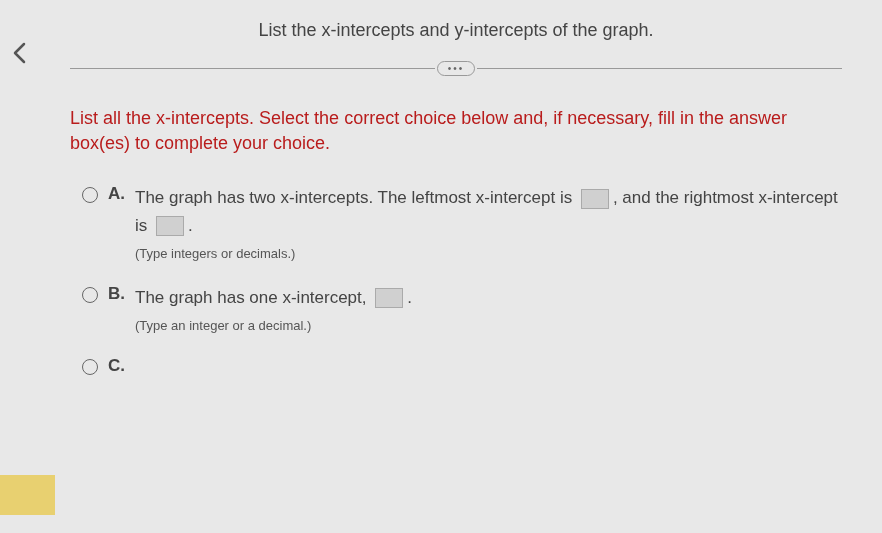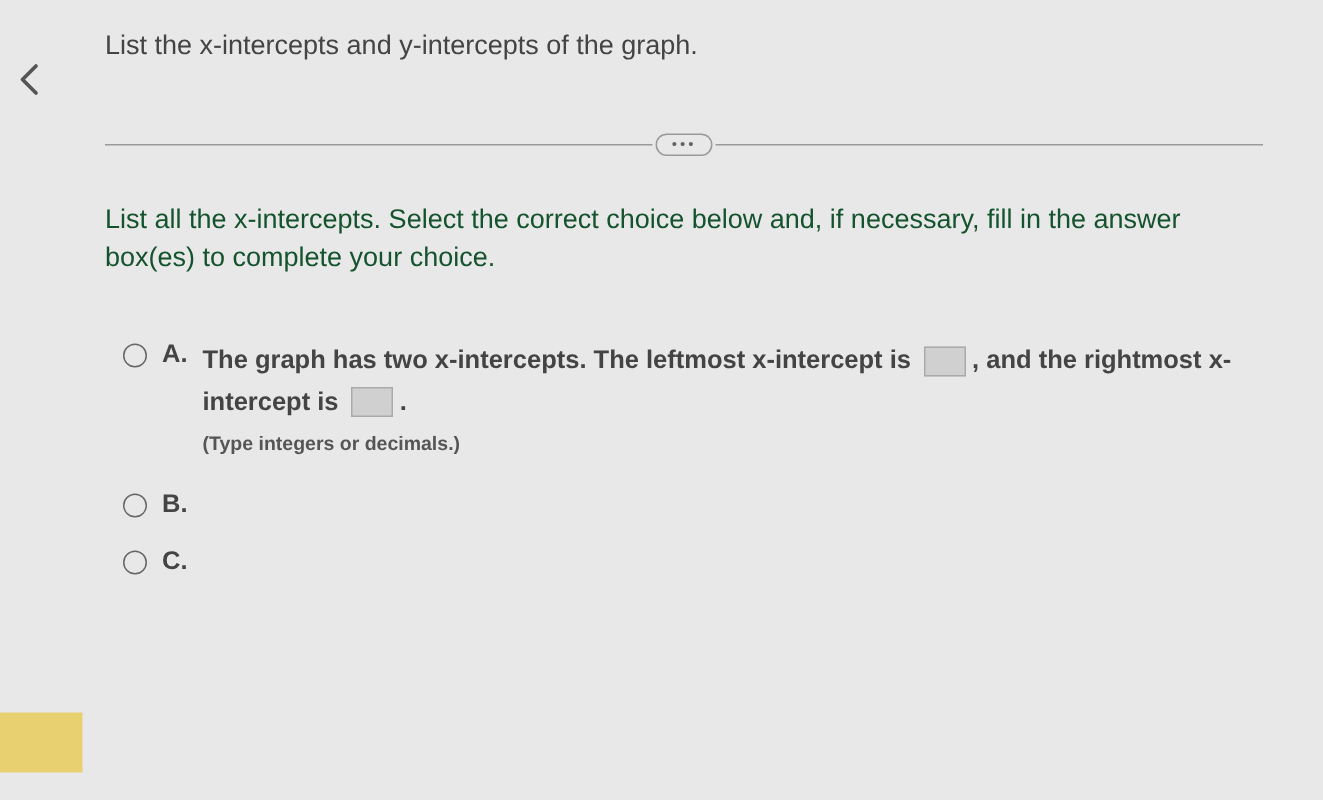--- a/index.html
+++ b/index.html
@@ -20,22 +20,23 @@
       left: 8px;
       top: 40px;
       cursor: pointer;
     }
     .content {
       padding: 20px 40px 20px 70px;
     }
     .question-title {
       font-size: 18px;
       color: #444;
-      margin-bottom: 48px;
+      margin-bottom: 20px;
       font-weight: normal;
+      text-align: center;
     }
     .divider-row {
       display: flex;
       align-items: center;
       margin-bottom: 30px;
     }
     .hr-line {
       flex: 1;
       height: 1px;
       background: #999;
@@ -45,22 +46,22 @@
       border-radius: 10px;
       padding: 1px 10px;
       font-size: 10px;
       letter-spacing: 2px;
       color: #666;
       margin: 0 2px;
       cursor: pointer;
     }
     .instruction {
       font-size: 18px;
-      color: #14532d;
-      margin-bottom: 42px;
+      color: #b91c1c;
+      margin-bottom: 28px;
       line-height: 1.4;
     }
     .options {
       padding-left: 12px;
     }
     .option-row {
       display: flex;
       align-items: flex-start;
       margin-bottom: 18px;
     }
@@ -79,21 +80,20 @@
       font-weight: bold;
       margin-right: 10px;
       color: #444;
       flex-shrink: 0;
       font-size: 17px;
     }
     .opt-body {
       font-size: 17px;
       color: #444;
       line-height: 1.6;
-      font-weight: bold;
     }
     .fill-box {
       display: inline-block;
       width: 28px;
       height: 20px;
       background: #d0d0d0;
       border: 1px solid #aaa;
       vertical-align: middle;
       margin: 0 4px;
     }
@@ -138,20 +138,25 @@
       <div class="opt-body">
         <span>The graph has two x-intercepts. The leftmost x-intercept is </span><span class="fill-box"></span><span>, and the rightmost x-intercept is </span><span class="fill-box"></span><span>.</span>
         <br>
         <span class="hint">(Type integers or decimals.)</span>
       </div>
     </div>
 
     <div class="option-row">
       <div class="radio"></div>
       <div class="opt-label">B.</div>
+      <div class="opt-body">
+        <span>The graph has one x-intercept, </span><span class="fill-box"></span><span>.</span>
+        <br>
+        <span class="hint">(Type an integer or a decimal.)</span>
+      </div>
     </div>
 
     <div class="option-row">
       <div class="radio"></div>
       <div class="opt-label">C.</div>
     </div>
 
   </div>
 </div>
 

